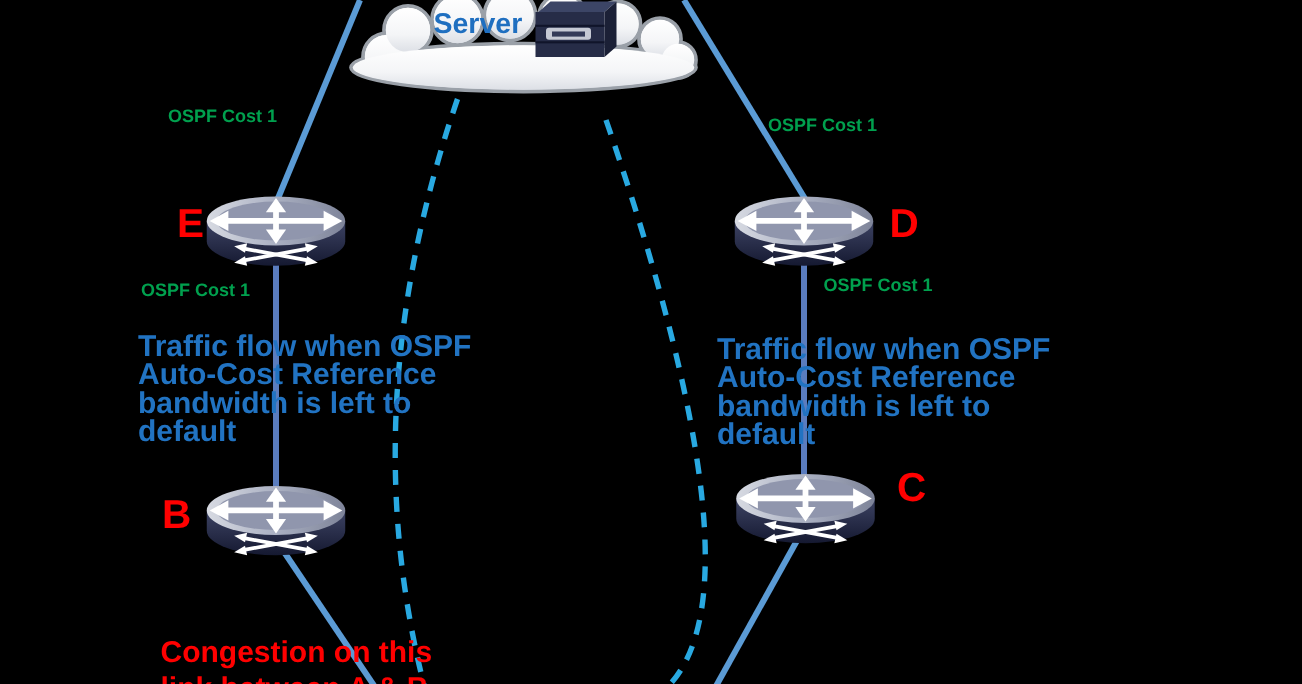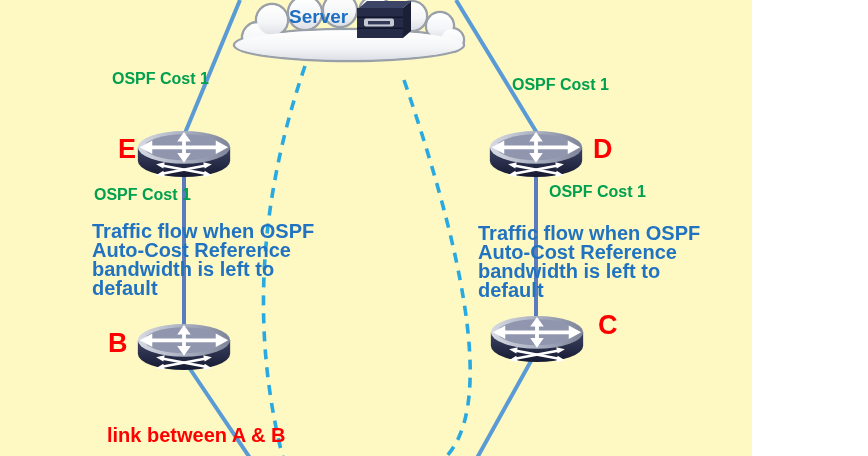--- a/index.html
+++ b/index.html
@@ -1,22 +1,22 @@
 <!DOCTYPE html>
 <html><head>
 <meta charset="utf-8">
 <style>
   html,body{margin:0;padding:0;background:#fff;}
   .stage{
-    position:relative;width:752px;height:456px;background:#fef9c3;
+    position:relative;width:868px;height:456px;background:#000000;
     overflow:hidden;font-family:"Liberation Sans",sans-serif;
   }
   .stage svg{position:absolute;left:0;top:0;}
   .lbl{position:absolute;white-space:nowrap;font-weight:700;}
-  .green{color:#00A04E;font-size:16px;}
+  .green{color:#00A04E;font-size:12px;}
   .blue-note{color:#2173C2;font-size:20px;line-height:19px;font-weight:700;}
   .red-letter{color:#FF0000;font-size:27px;font-weight:700;}
   .server-label{color:#1F6FC0;font-size:19px;font-weight:700;}
   .congestion{color:#FF0000;font-size:20px;line-height:24px;font-weight:700;}
 </style>
 </head>
 <body>
 
 <div class="stage">
 
@@ -145,16 +145,17 @@
   </div>
 
   <div class="blue-note" style="position:absolute;left:478px;top:224px;">
     <div>Traffic flow when OSPF</div>
     <div>Auto-Cost Reference</div>
     <div>bandwidth is left to</div>
     <div>default</div>
   </div>
 
   <div class="congestion" style="position:absolute;left:107px;top:423px;">
+    <div>Congestion on this</div>
     <div>link between A &amp; B</div>
   </div>
 
 </div>
 
 </body></html>

